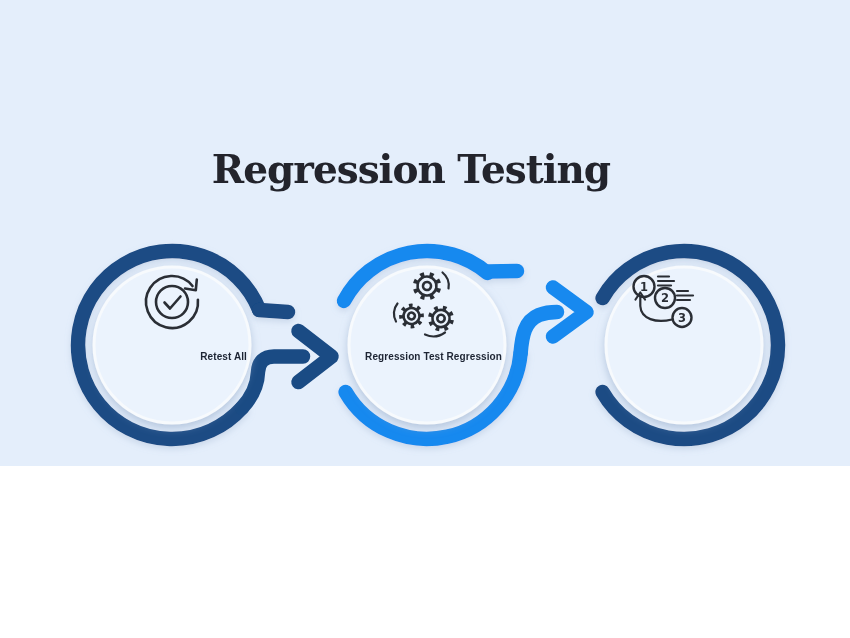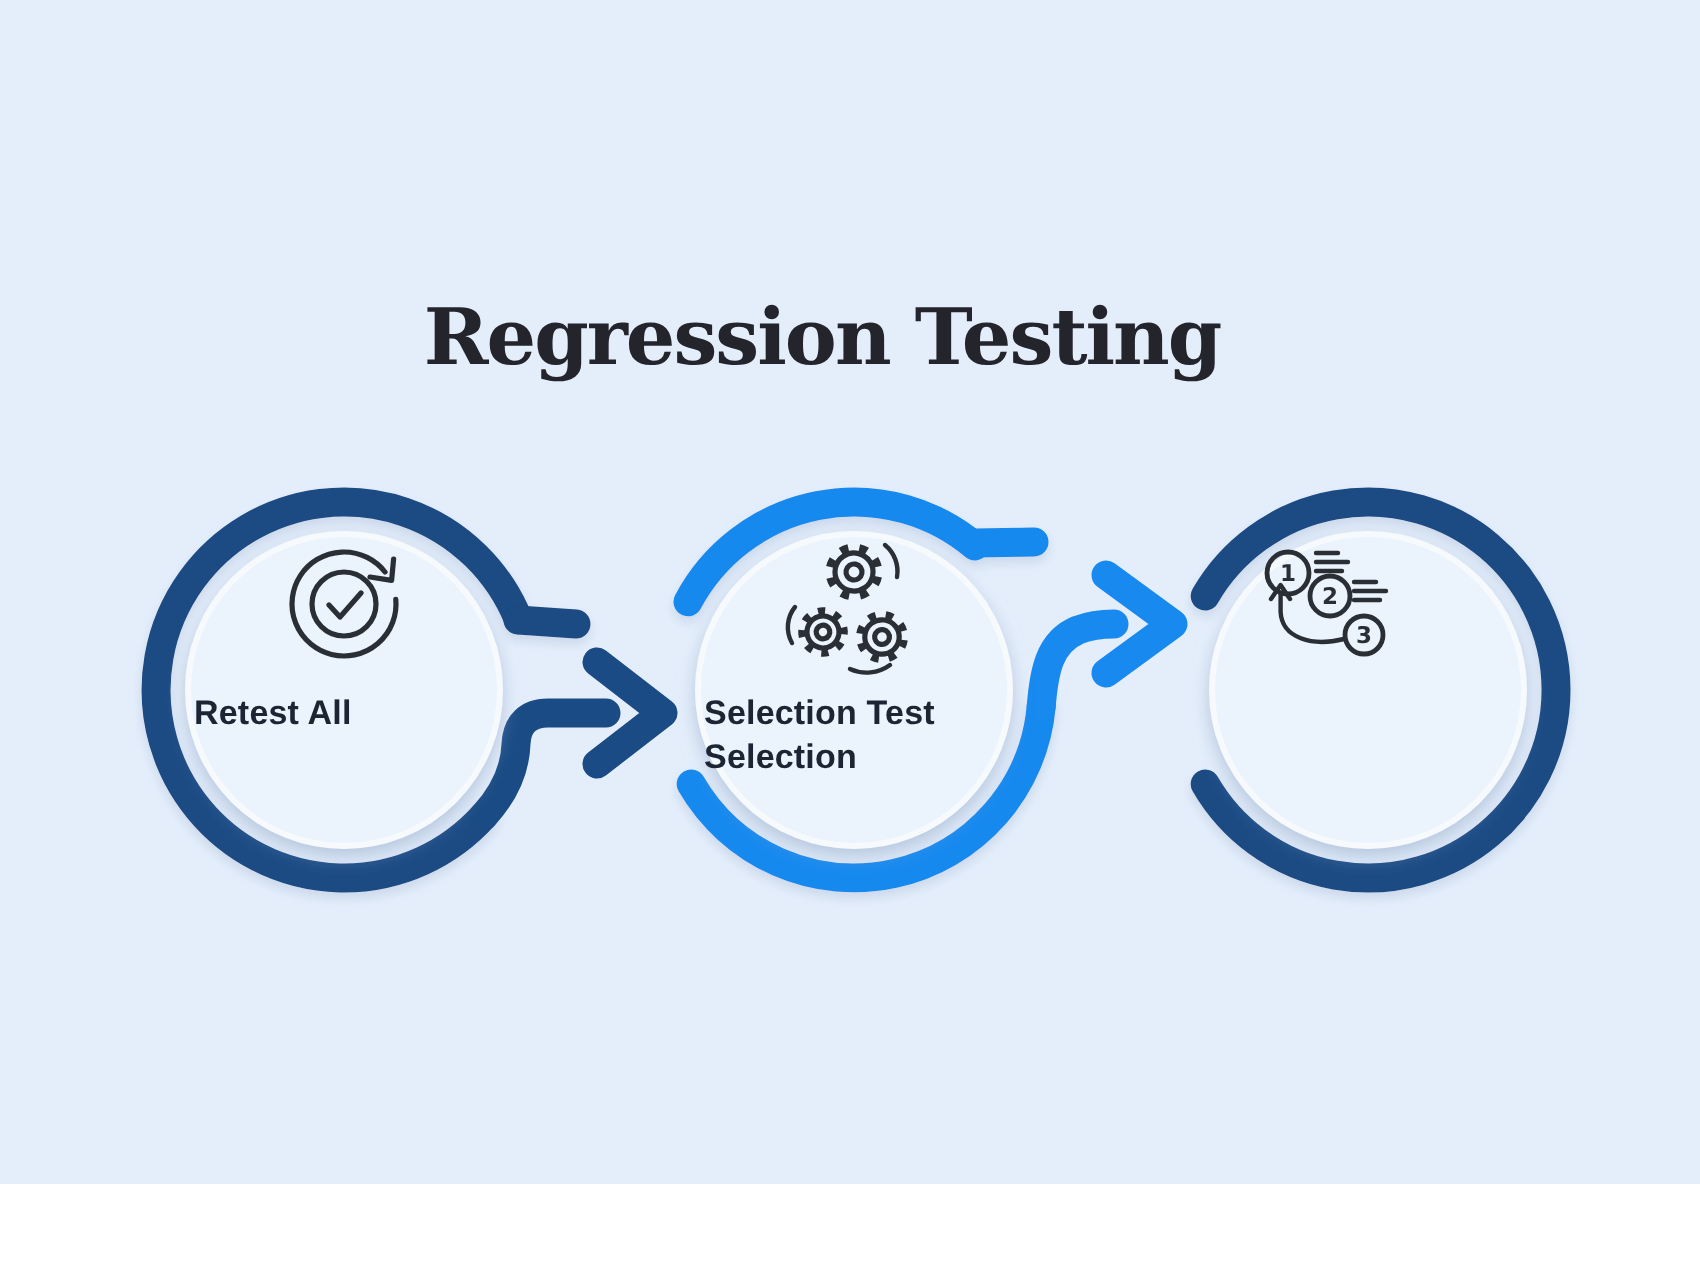--- a/index.html
+++ b/index.html
@@ -1,40 +1,40 @@
 <!DOCTYPE html>
 <html style="--bg: #e4eefb; --navy: #1a4b84; --blue: #1789ef; --inner-fill: #ebf3fd; --inner-border: #f7fafd; --icon-stroke: #2a2e35; --label: #1d2433; --title-color: #23242c;"><head>
 <meta charset="utf-8">
 <style>
   html,body{margin:0;padding:0;background:#fff;}
   .canvas{
     position:relative;
-    width:850px;height:592px;
+    width:850px;height:466px;
     background:var(--bg,#e4eefb);
     overflow:hidden;
     font-family:"Liberation Sans",sans-serif;
   }
   .title{
     position:absolute;
     top:146px;left:0;right:0;
     margin:0;
     text-align:center;
     transform:translateX(-14px);
     font-family:"DejaVu Serif",serif;
     font-weight:700;
     font-size:39px;
     letter-spacing:-1px;
     color:var(--title-color,#23242c);
   }
   .diagram{position:absolute;left:0;top:0;}
   .step-label{
     position:absolute;
-    text-align:left;
+    text-align:right;
     font-weight:700;
-    font-size:17px;
+    font-size:10px;
     line-height:22px;
     letter-spacing:.1px;
     color:var(--label,#1d2433);
   }
   #label-1{left:97px;top:346px;width:150px;}
   #label-2{left:352px;top:346px;width:150px;}
   #label-3{left:589px;top:344px;width:190px;}
 
   
   .ring{fill:none;stroke-width:14.5;stroke-linecap:round;}
@@ -137,15 +137,15 @@
         <path d="M 677 291 L 688 291"></path>
         <path d="M 677 295.5 L 693 295.5"></path>
         <path d="M 677 300 L 690 300"></path>
       </g>
       <path class="ink-thin" d="M 672 319.5 C 656 323.5 641 319 640.3 306 L 640.3 296.5"></path>
       <path class="ink-thin" d="M 635.5 299.5 L 640.3 292.5 L 645 299.5"></path>
     </g>
   </svg>
 
   <div class="step-label" id="label-1">Retest All</div>
-  <div class="step-label" id="label-2">Selection Test Selection</div>
+  <div class="step-label" id="label-2">Regression Test Regression</div>
 
 </div>
 
 </body></html>

